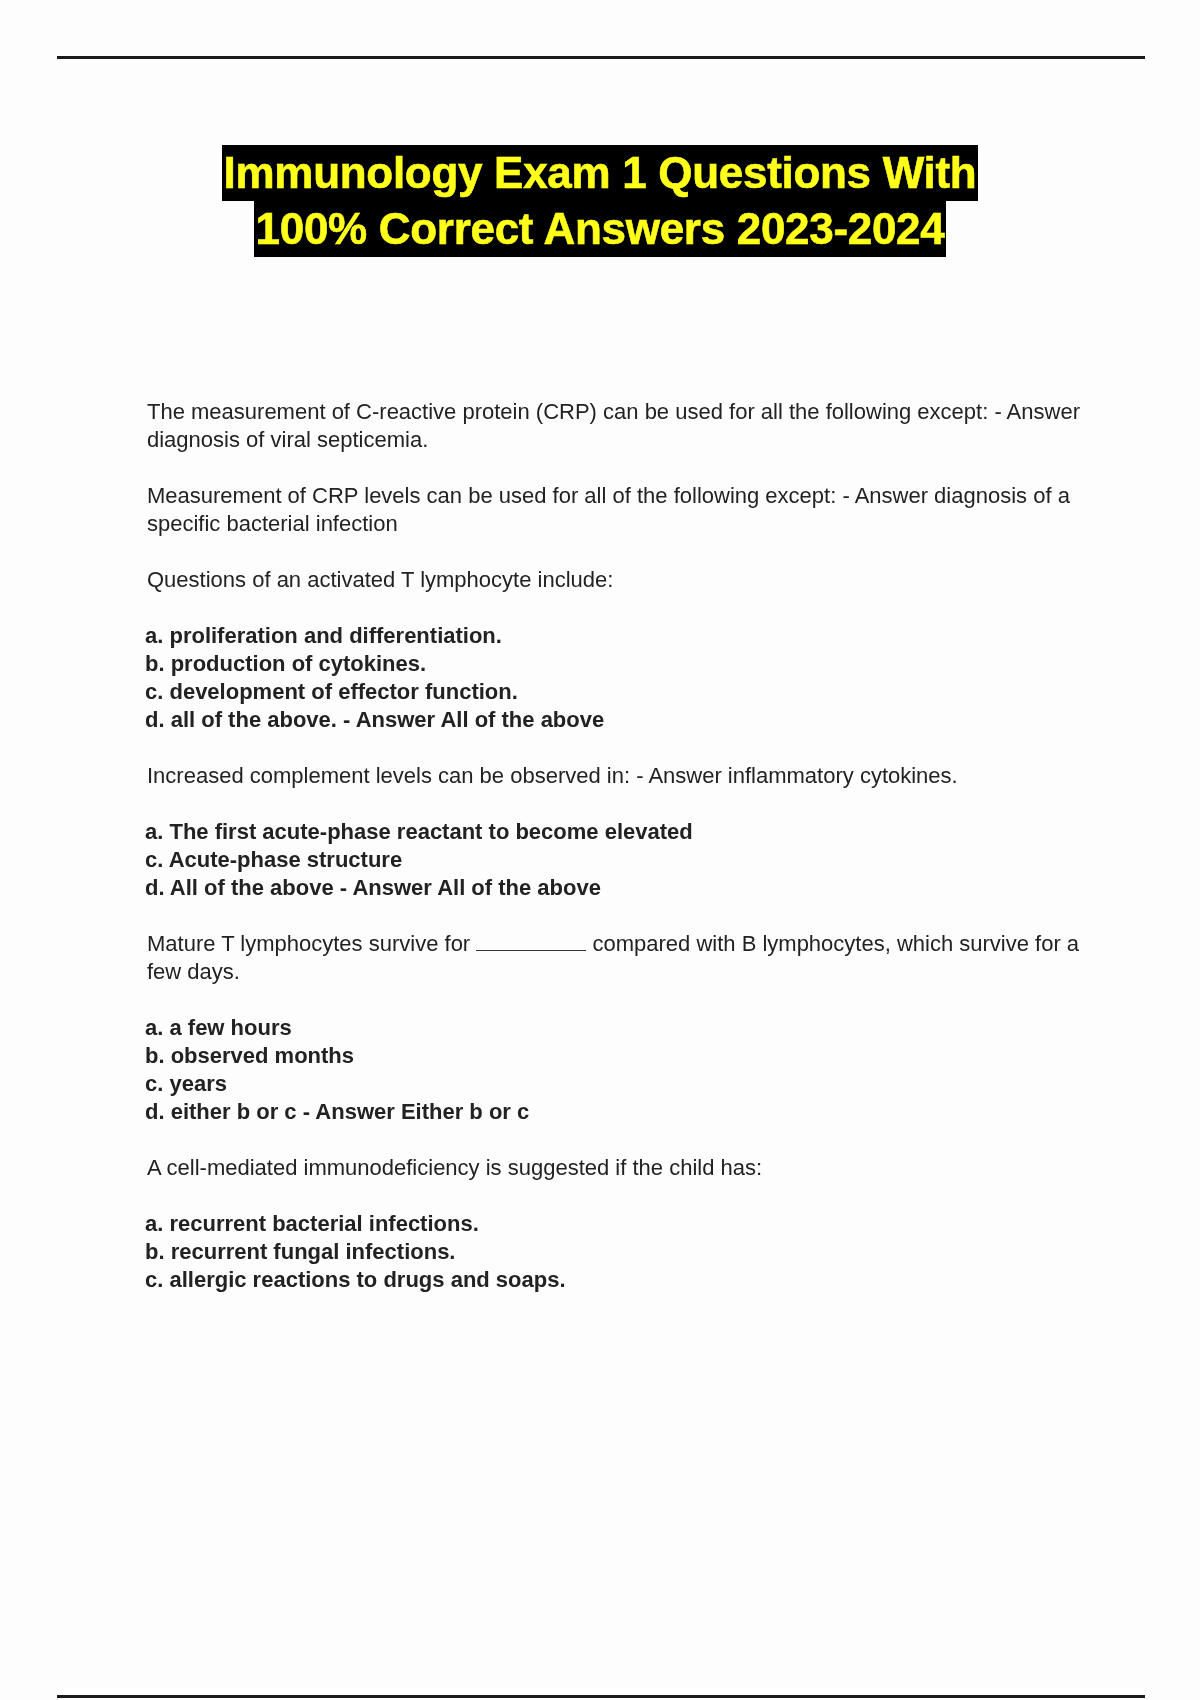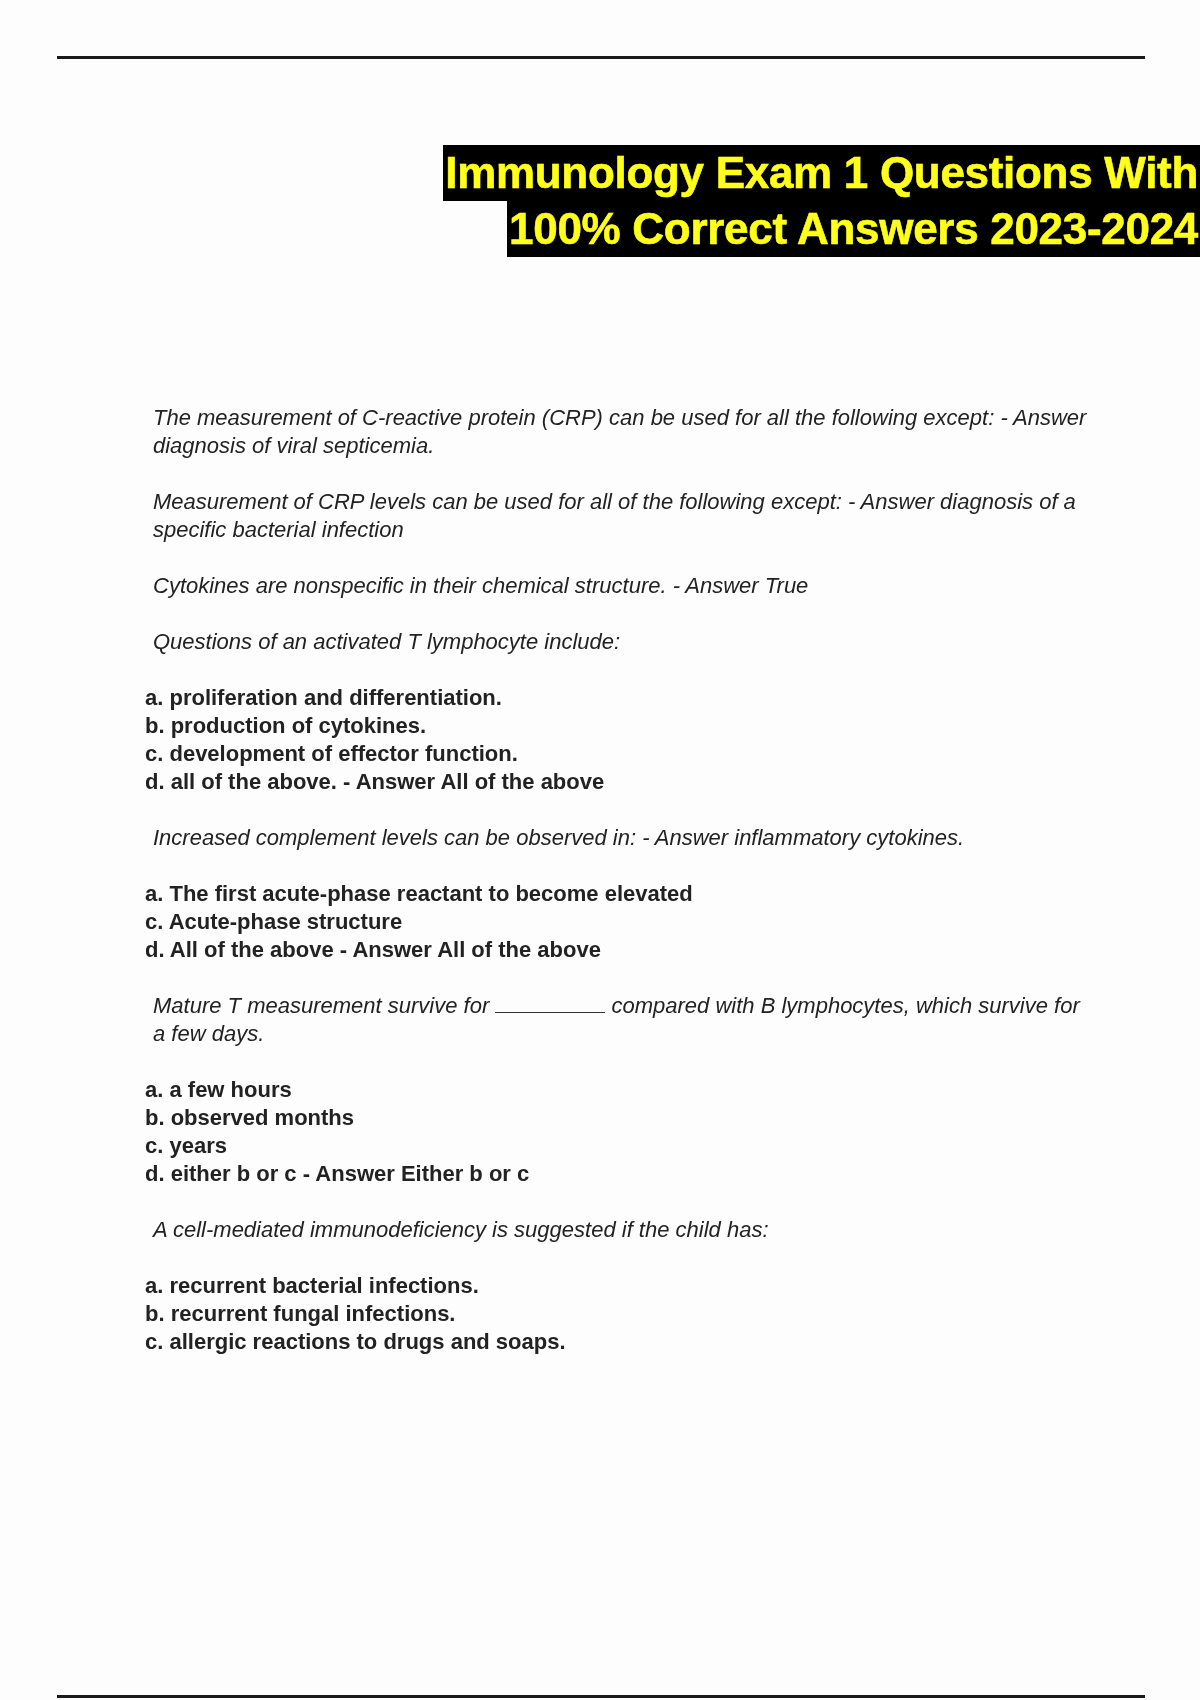--- a/index.html
+++ b/index.html
@@ -4,34 +4,34 @@
 <style>
   html, body { margin:0; padding:0; }
   body {
     width:1200px; height:1700px; background:#fdfdfe; position:relative; overflow:hidden;
     font-family:"Liberation Sans", sans-serif; color:#1f1f1f;
   }
   .rule { position:absolute; left:57px; width:1088px; height:3px; background:#1a1a1a; }
   .rule.top { top:56px; }
   .rule.bottom { top:1695px; }
   .title-wrap {
-    position:absolute; top:145px; left:0; width:1200px; text-align:right;
+    position:absolute; top:145px; left:0; width:1200px; text-align:center;
   }
   .title-line {
     display:inline-block; background:#000; color:#ffff1a;
     font-family:"Liberation Sans", sans-serif; font-weight:bold;
     font-size:44px; line-height:56px; padding:0 2px; letter-spacing:-0.3px;
     -webkit-text-stroke:0.6px #ffff1a;
   }
   .content {
     position:absolute; top:396px; left:145px; width:950px;
     font-size:22px; line-height:28px; color:#222;
   }
   .q { margin:0 0 28px 0; }
-  .q p { margin:8px;font-style:italic; }
+  .q p { margin:2px; }
   .options { margin:28px 0 0 0; padding:0; list-style:none;font-weight:bold; }
   .options li { margin:0; }
   .blank { display:inline-block; width:110px; border-bottom:1px solid #333; height:18px; vertical-align:baseline; }
 </style>
 </head>
 <body>
 
 <div class="rule top"></div>
 
 <div class="title-wrap">
@@ -42,23 +42,20 @@
 <div class="content">
 
   <div class="q">
     <p>The measurement of C-reactive protein (CRP) can be used for all the following except: - Answer diagnosis of viral septicemia.</p>
   </div>
 
   <div class="q">
     <p>Measurement of CRP levels can be used for all of the following except: - Answer diagnosis of a specific bacterial infection</p>
   </div>
 
-  <div class="q">
-    <p>Cytokines are nonspecific in their chemical structure. - Answer True</p>
-  </div>
 
   <div class="q">
     <p>Questions of an activated T lymphocyte include:</p>
     <ul class="options">
       <li>a. proliferation and differentiation.</li>
       <li>b. production of cytokines.</li>
       <li>c. development of effector function.</li>
       <li>d. all of the above. - Answer All of the above</li>
     </ul>
   </div>
@@ -70,21 +67,21 @@
   <div class="q">
     <ul class="options">
       <li>a. The first acute-phase reactant to become elevated</li>
       <li>c. Acute-phase structure</li>
       <li>d. All of the above - Answer All of the above</li>
     </ul>
   </div>
 
   <div class="q">
     <p>
-      <span>Mature T measurement survive for</span>
+      <span>Mature T lymphocytes survive for</span>
       <span class="blank"></span>
       <span>compared with B lymphocytes, which survive for a few days.</span>
     </p>
     <ul class="options">
       <li>a. a few hours</li>
       <li>b. observed months</li>
       <li>c. years</li>
       <li>d. either b or c - Answer Either b or c</li>
     </ul>
   </div>

